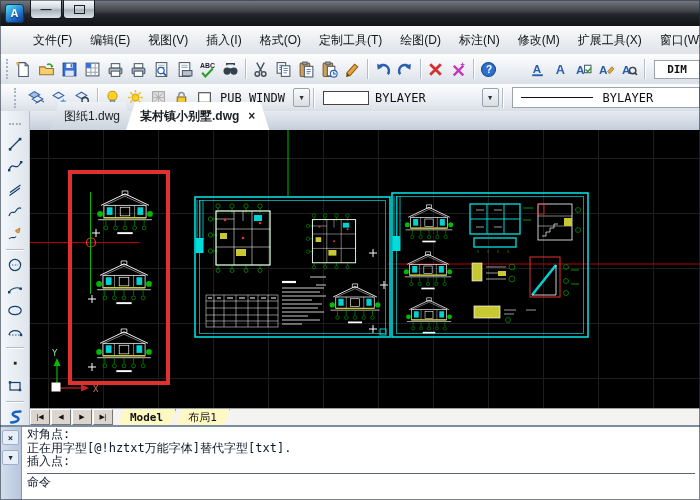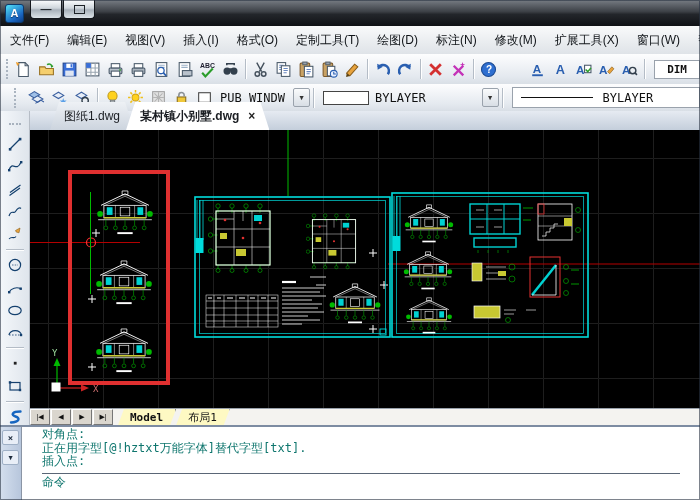--- a/index.html
+++ b/index.html
@@ -18,21 +18,21 @@
   .title{flex:1;color:#fff;font-size:12px;white-space:nowrap;overflow:hidden;text-shadow:0 1px 2px #000}
   .winbtns{display:flex;gap:1px;align-self:flex-start}
   .winbtn{width:30px;height:18px;border:1px solid #14171c;border-top:none;border-radius:0 0 4px 4px;
     background:linear-gradient(#fdfeff,#cfd6dc 45%,#a8b1ba 55%,#dde4e9);
     display:flex;align-items:center;justify-content:center;font-size:11px;line-height:10px;color:#1c2126;font-weight:bold}
   .maxglyph{width:9px;height:7px;border:1.5px solid #1c2126;display:inline-block}
 
   
   .menubar{position:absolute;left:0;top:26px;right:0;height:28px;
     background:linear-gradient(#f9fafb,#e9ecef 60%,#dfe3e8);border-bottom:1px solid #b6bdc6;
-    display:flex;align-items:center;padding-left:1px;font-size:12px;color:#101418}
+    display:flex;align-items:center;padding-left:24px;font-size:12px;color:#101418}
   .mi{padding:4px 9px;white-space:nowrap}
 
   
   .tb{position:absolute;left:0;right:0;display:flex;align-items:center;
     background:linear-gradient(#fdfdfe,#e4e9ef 75%,#d9dfe6);border-bottom:1px solid #c0c7d0}
   .tb1{top:54px;height:30px;padding-left:4px}
   .tb2{top:84px;height:27px;padding-left:12px}
   .grip{width:5px;height:20px;border-left:2px dotted #aab4c0;margin:0 4px 0 2px}
   .tbi{width:23px;height:23px;display:flex;align-items:center;justify-content:center;border-radius:2px}
   .sep{width:1px;height:20px;background:#b4bcc6;box-shadow:1px 0 0 #fff;margin:0 3px}
@@ -84,21 +84,21 @@
   .mtab.active{font-weight:bold}
 
   
   .cmd{position:absolute;left:0;top:425px;width:700px;height:75px;background:#fff;
     border-top:2px solid #7d8ca2;display:flex;box-sizing:border-box;
     font-family:"DejaVu Sans Mono","Liberation Mono",monospace;font-size:12px}
   .cgutter{width:21px;background:linear-gradient(90deg,#d4dfee,#b7c6dc);border-right:1px solid #8b95a5;
     display:flex;flex-direction:column;align-items:center;padding-top:3px;gap:5px}
   .cgbtn{width:15px;height:13px;display:flex;align-items:center;justify-content:center;
     font-size:9px;color:#1c2a3c;font-weight:bold;border:1px solid #9fb0c6;background:#e8eef7;border-radius:2px}
-  .cbody{flex:1;padding:1px 20px;color:#0f766e;overflow:hidden}
+  .cbody{flex:1;padding:1px 5px;color:#0f172a;overflow:hidden}
   .cline{line-height:13.5px;white-space:pre}
   .cinput{border-top:1px solid #5a6676;margin-top:4px;padding-top:1px;line-height:14px;white-space:pre}
 </style>
 </head>
 <body>
 
 <div class="titlebar">
   <div class="appicon">A</div>
   <div class="winbtns">
     <div class="winbtn">—</div>

